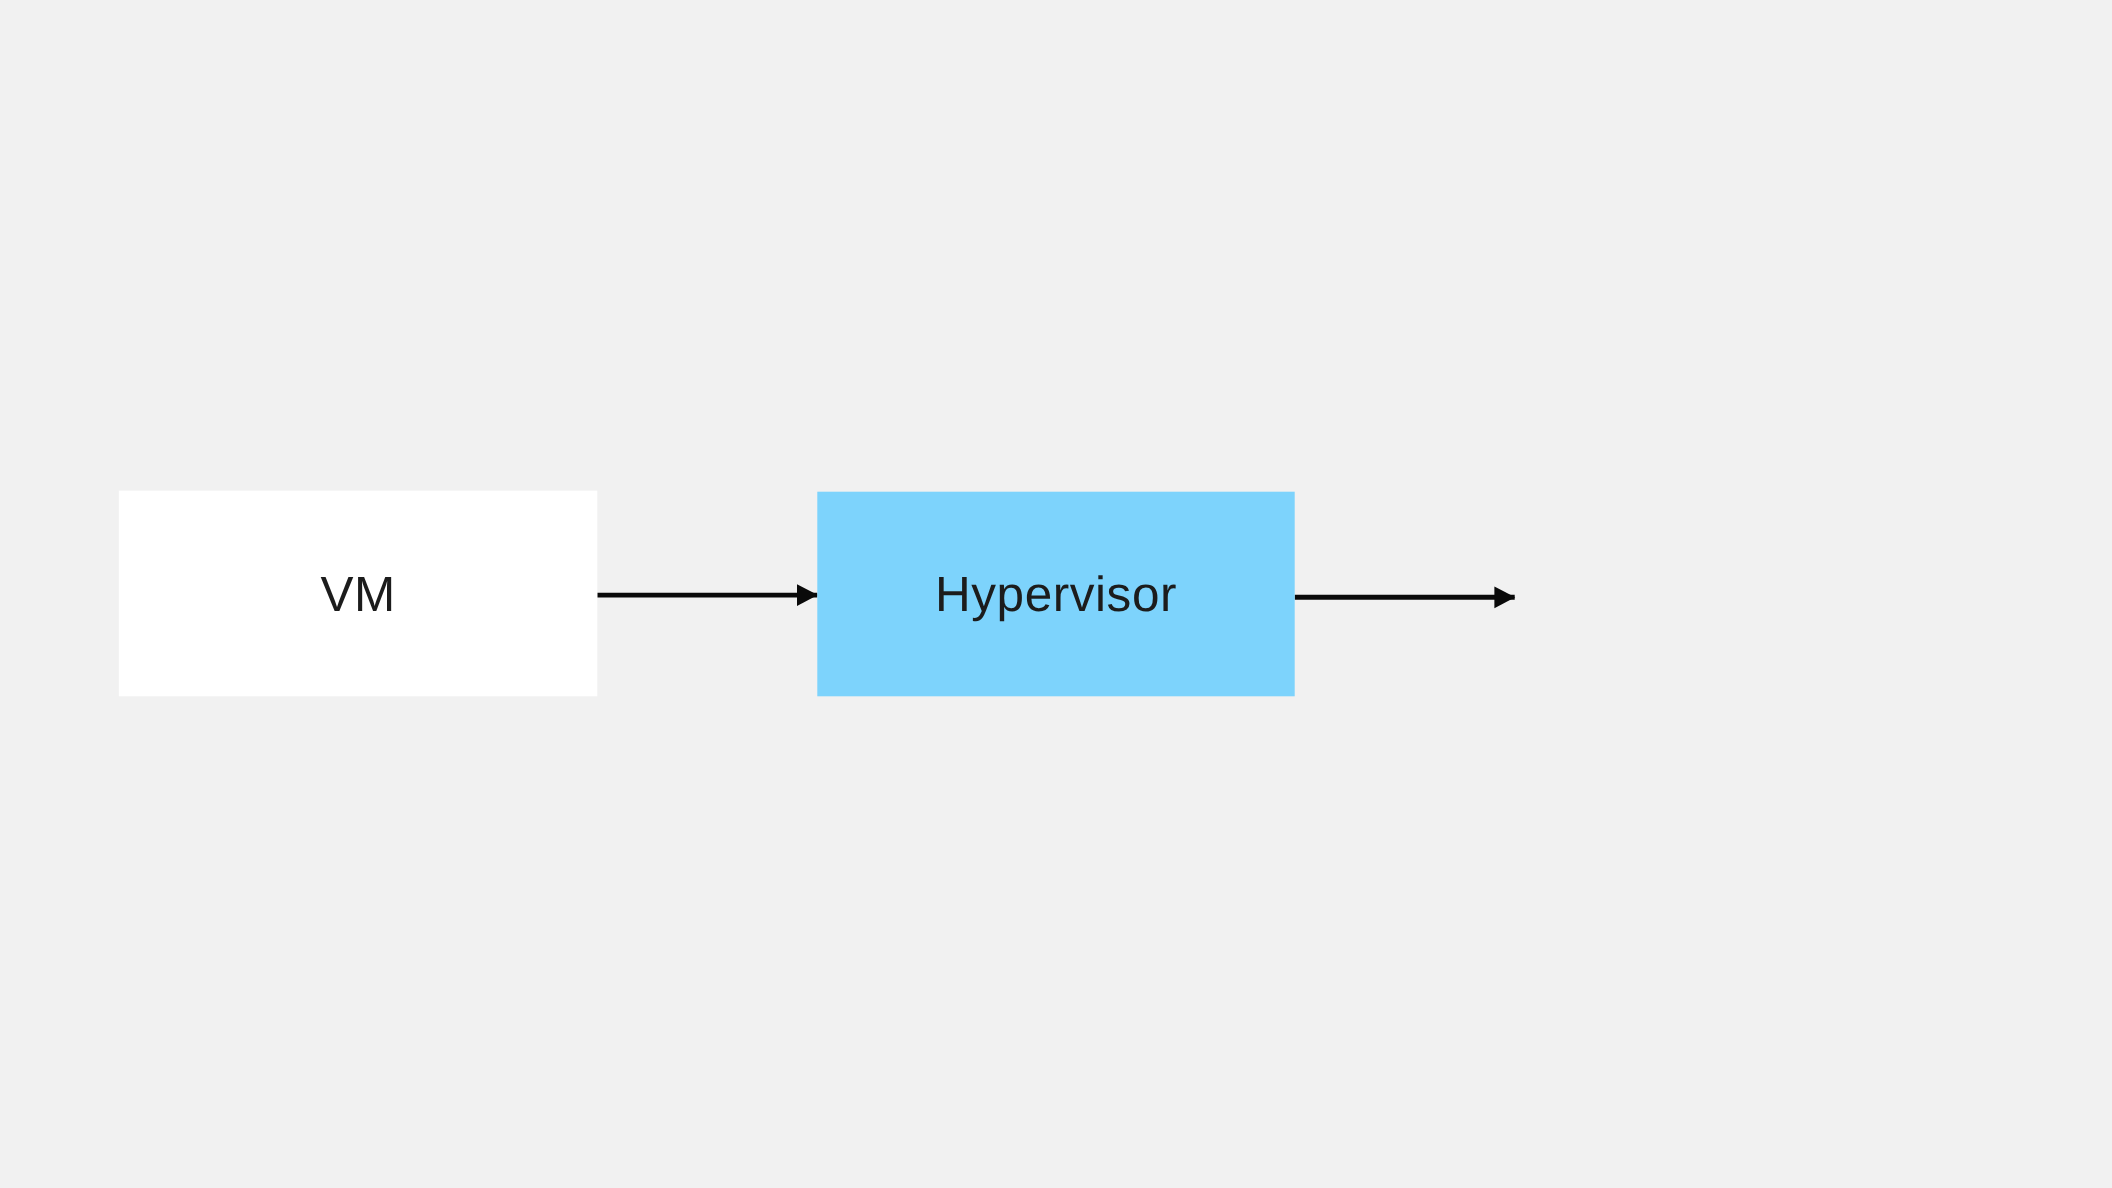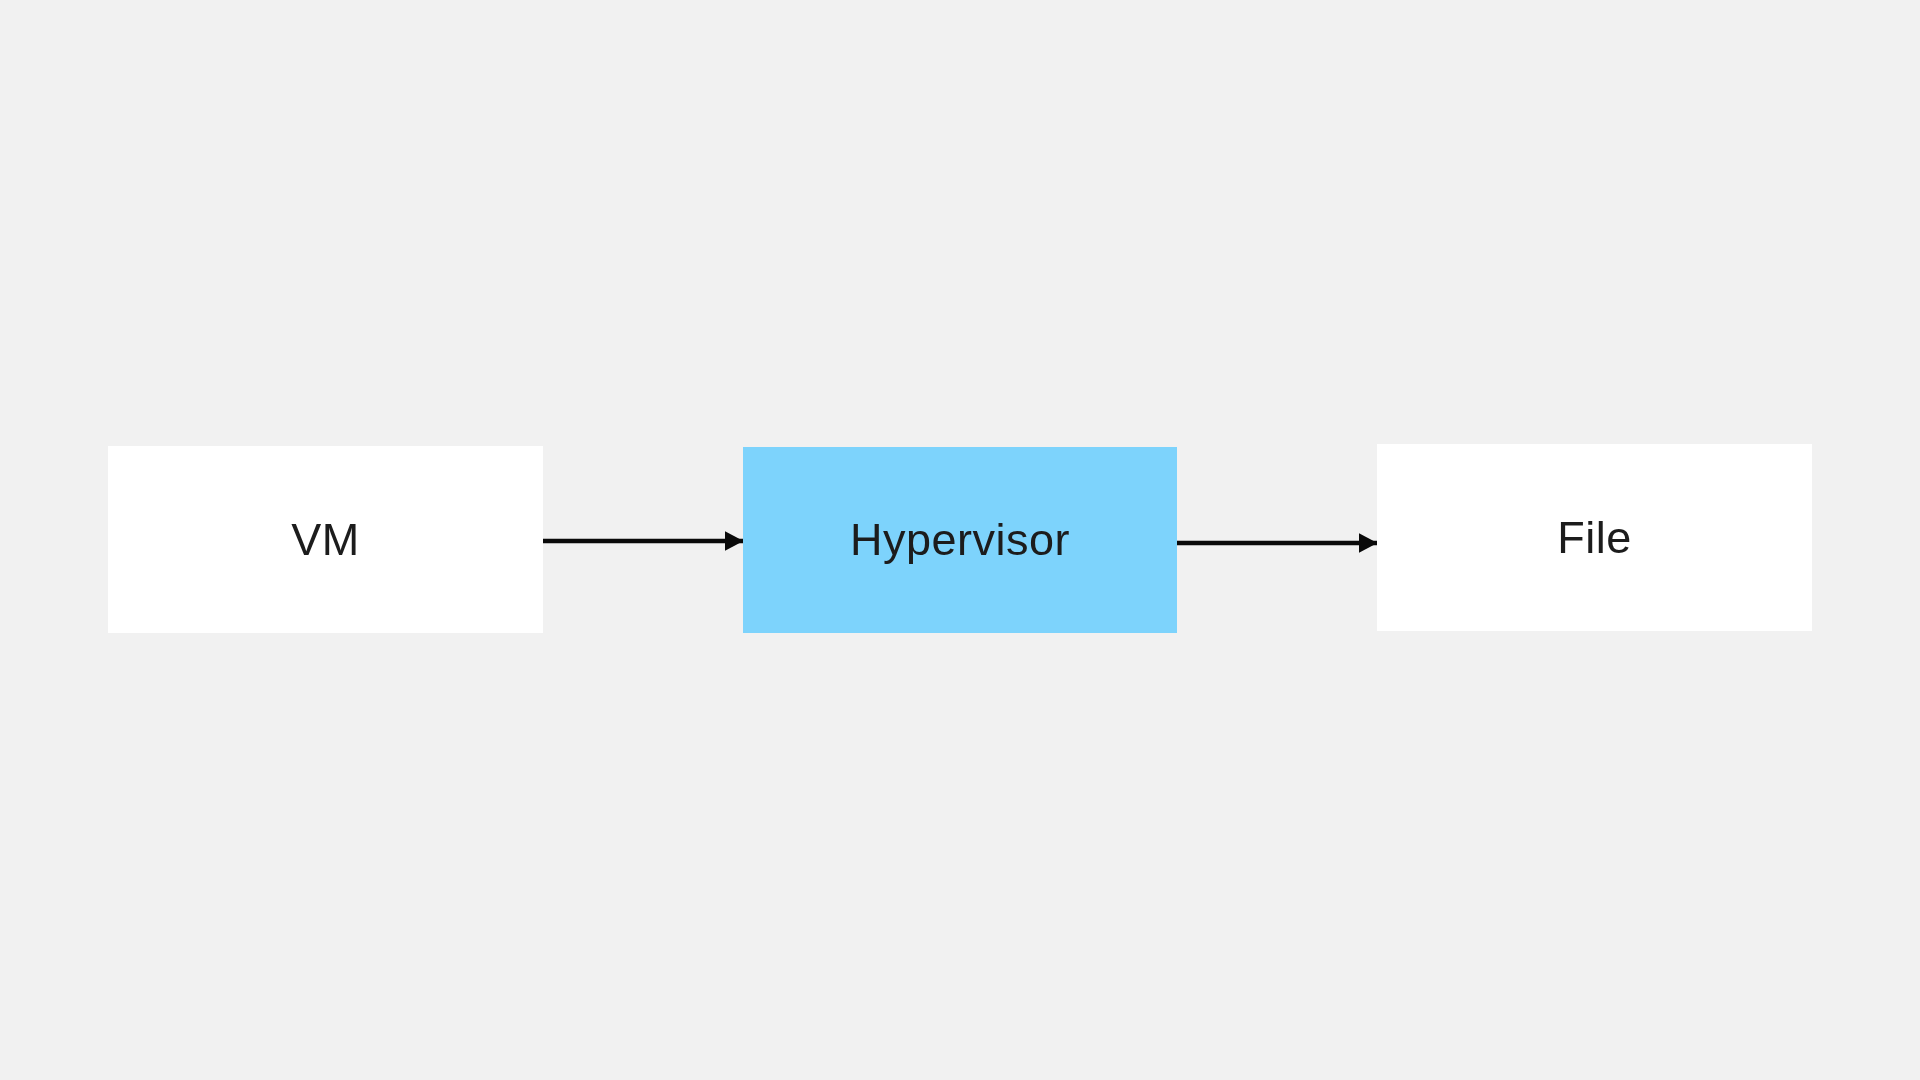--- a/index.html
+++ b/index.html
@@ -56,17 +56,14 @@
   </svg>
 
   <div class="node" id="node-0" style="left: 108px; top: 446px; width: 435px; height: 187px; background: rgb(255, 255, 255);">
     <span class="label" style="color: rgb(28, 28, 28);">VM</span>
   </div>
 
   <div class="node" id="node-1" style="left: 743px; top: 447px; width: 434px; height: 186px; background: #7dd3fc;">
     <span class="label" style="color: rgb(28, 28, 28);">Hypervisor</span>
   </div>
 
-  <div class="node" id="node-2" style="left: 1377px; top: 444px; width: 435px; height: 187px; background: rgb(255, 255, 255);">
-    <span class="label" style="color: rgb(28, 28, 28);">File</span>
-  </div>
 
 </div>
 
 </body></html>

